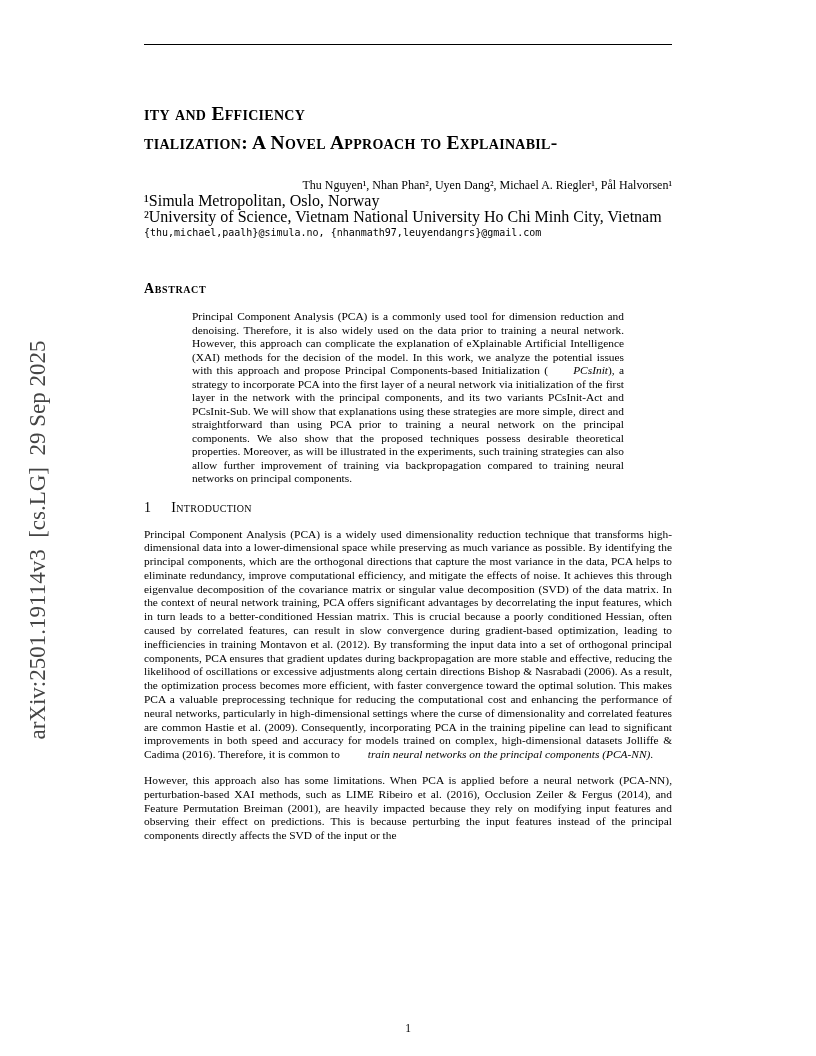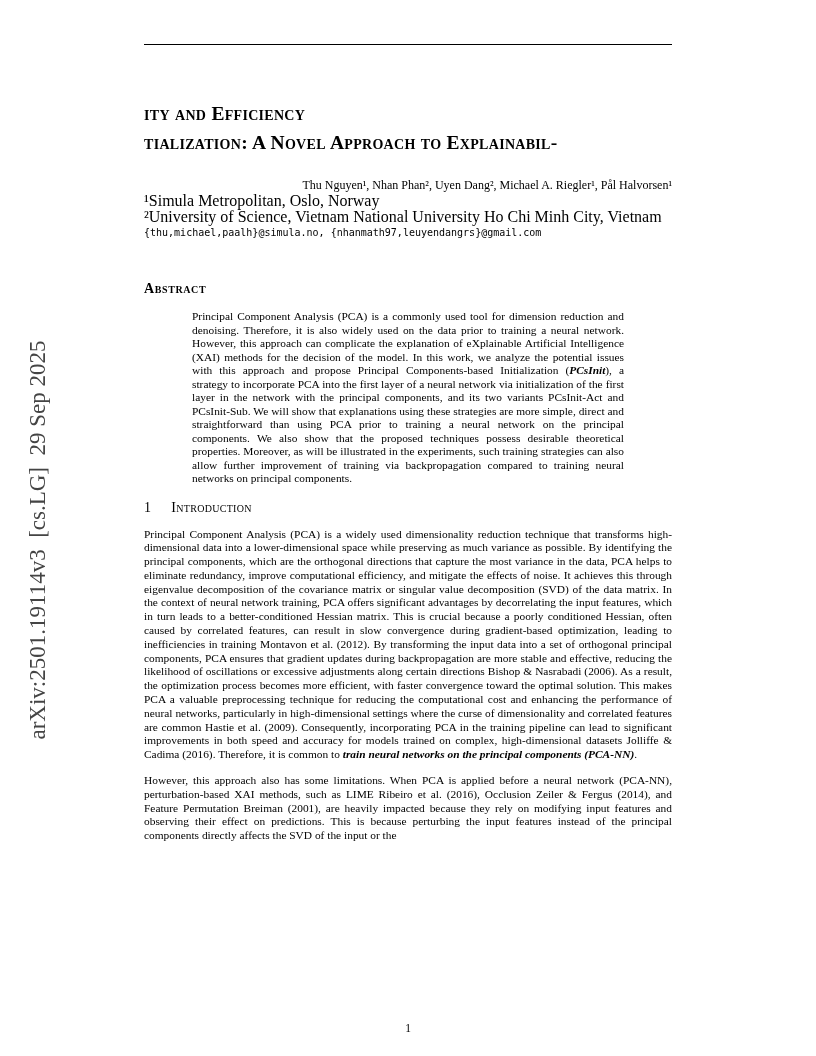--- a/index.html
+++ b/index.html
@@ -72,21 +72,21 @@
     font-size: 14px;
     letter-spacing: 0.3px;
   }
   .sec-num { display: inline-block; margin-right: 20px; }
   .body-para {
     margin-top: 12px;
     text-align: justify;
     font-size: 11.4px;
     line-height: 13.8px;
   }
-  .seg-bi { font-weight: bold; font-style: italic; }
+  .seg-bi { font-weight: normal; font-style: italic; margin-left: 25px; }
   .page-number {
     position: absolute;
     left: 0;
     width: 100%;
     top: 1022px;
     text-align: center;
     font-size: 11.5px;
   }
   .arxiv-stamp {
     position: absolute;

